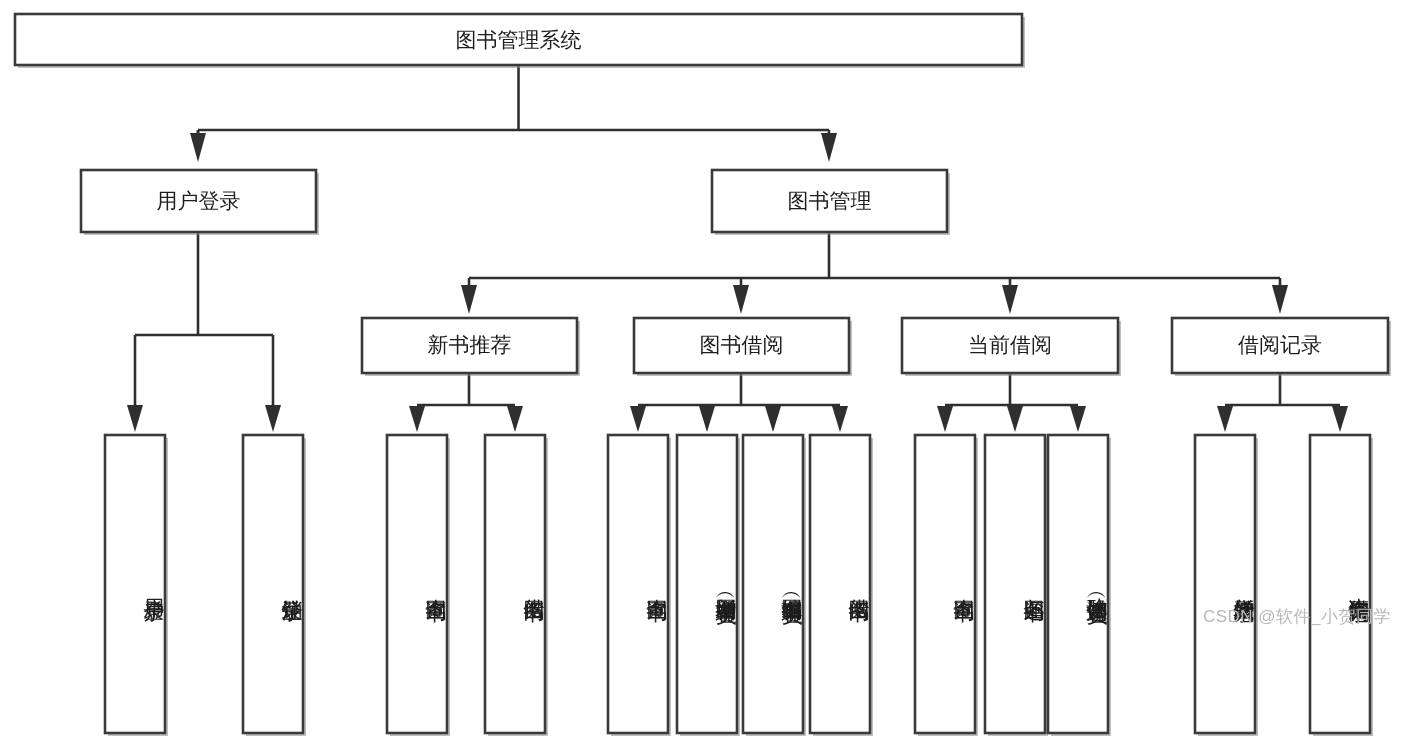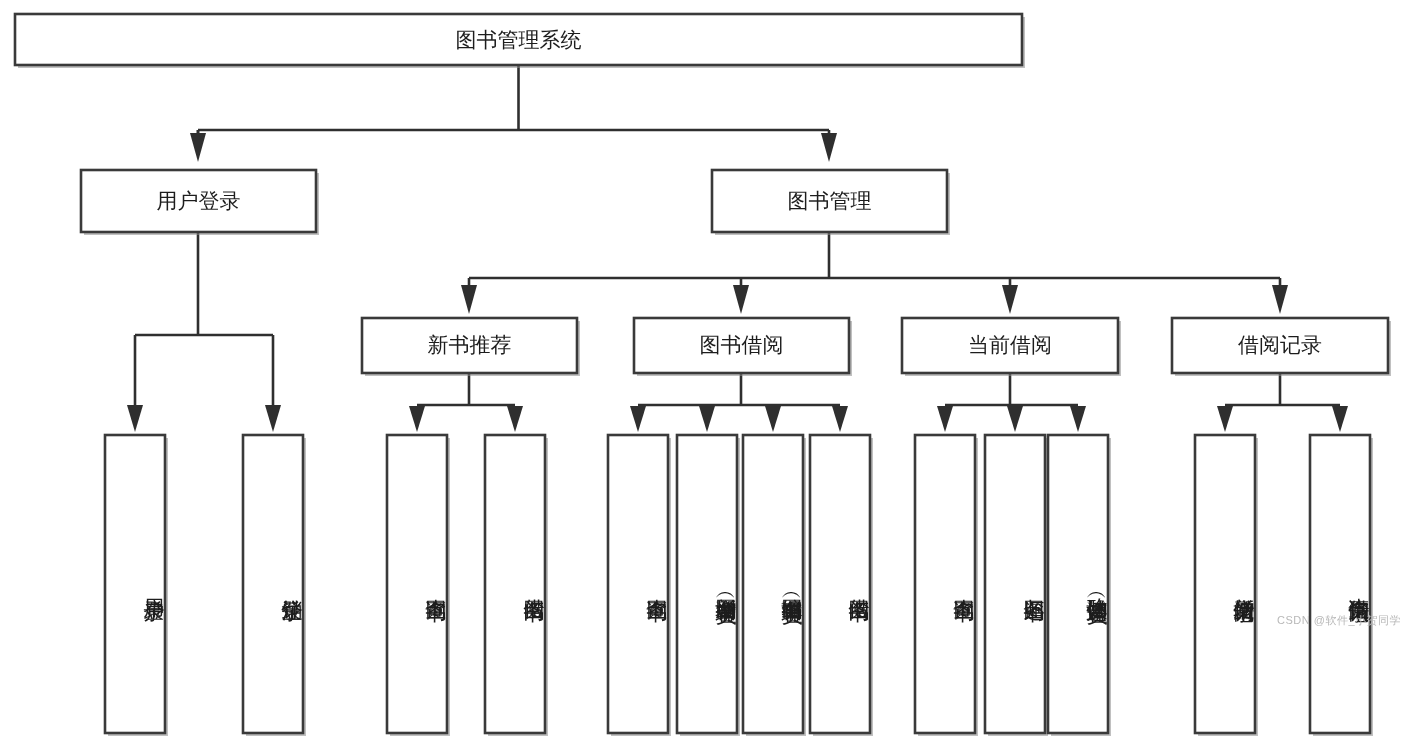--- a/index.html
+++ b/index.html
@@ -63,24 +63,24 @@
     color: #1d1d1d;
     letter-spacing: 1px;
     display: flex;
     align-items: flex-start;
     justify-content: center;
     white-space: nowrap;
     pointer-events: none;
   }
   .watermark {
     position: absolute;
-    right: 4px;
+    right: 14px;
     bottom: 6px;
     font-family: "Liberation Sans", "DejaVu Sans", sans-serif;
-    font-size: 11px;
+    font-size: 17px;
     color: #b8b8b8;
     white-space: nowrap;
     letter-spacing: 0.5px;
   }
 </style>
 </head>
 <body>
 
 <div id="diagram-root">
 

